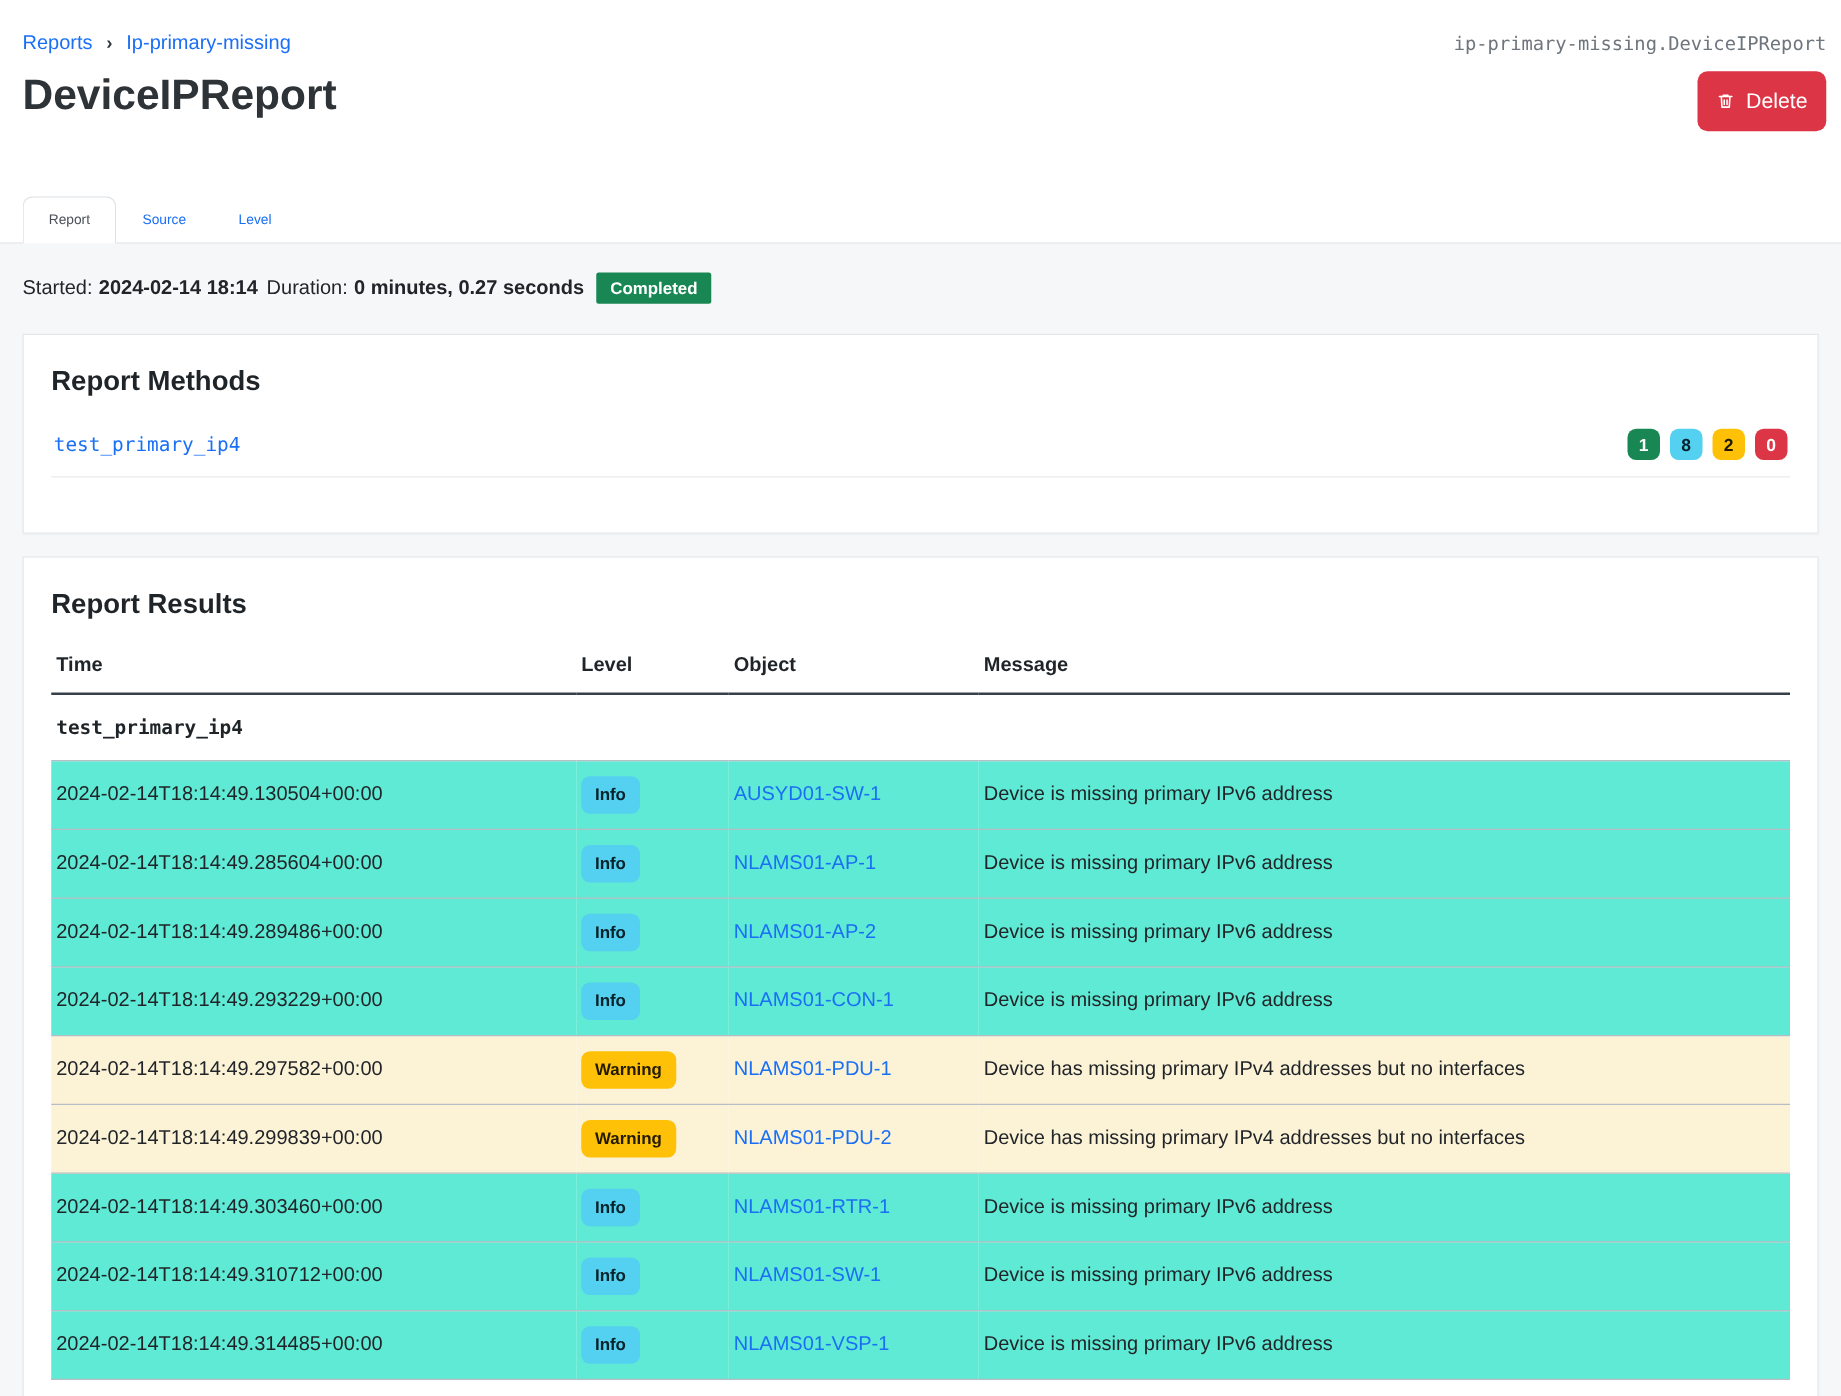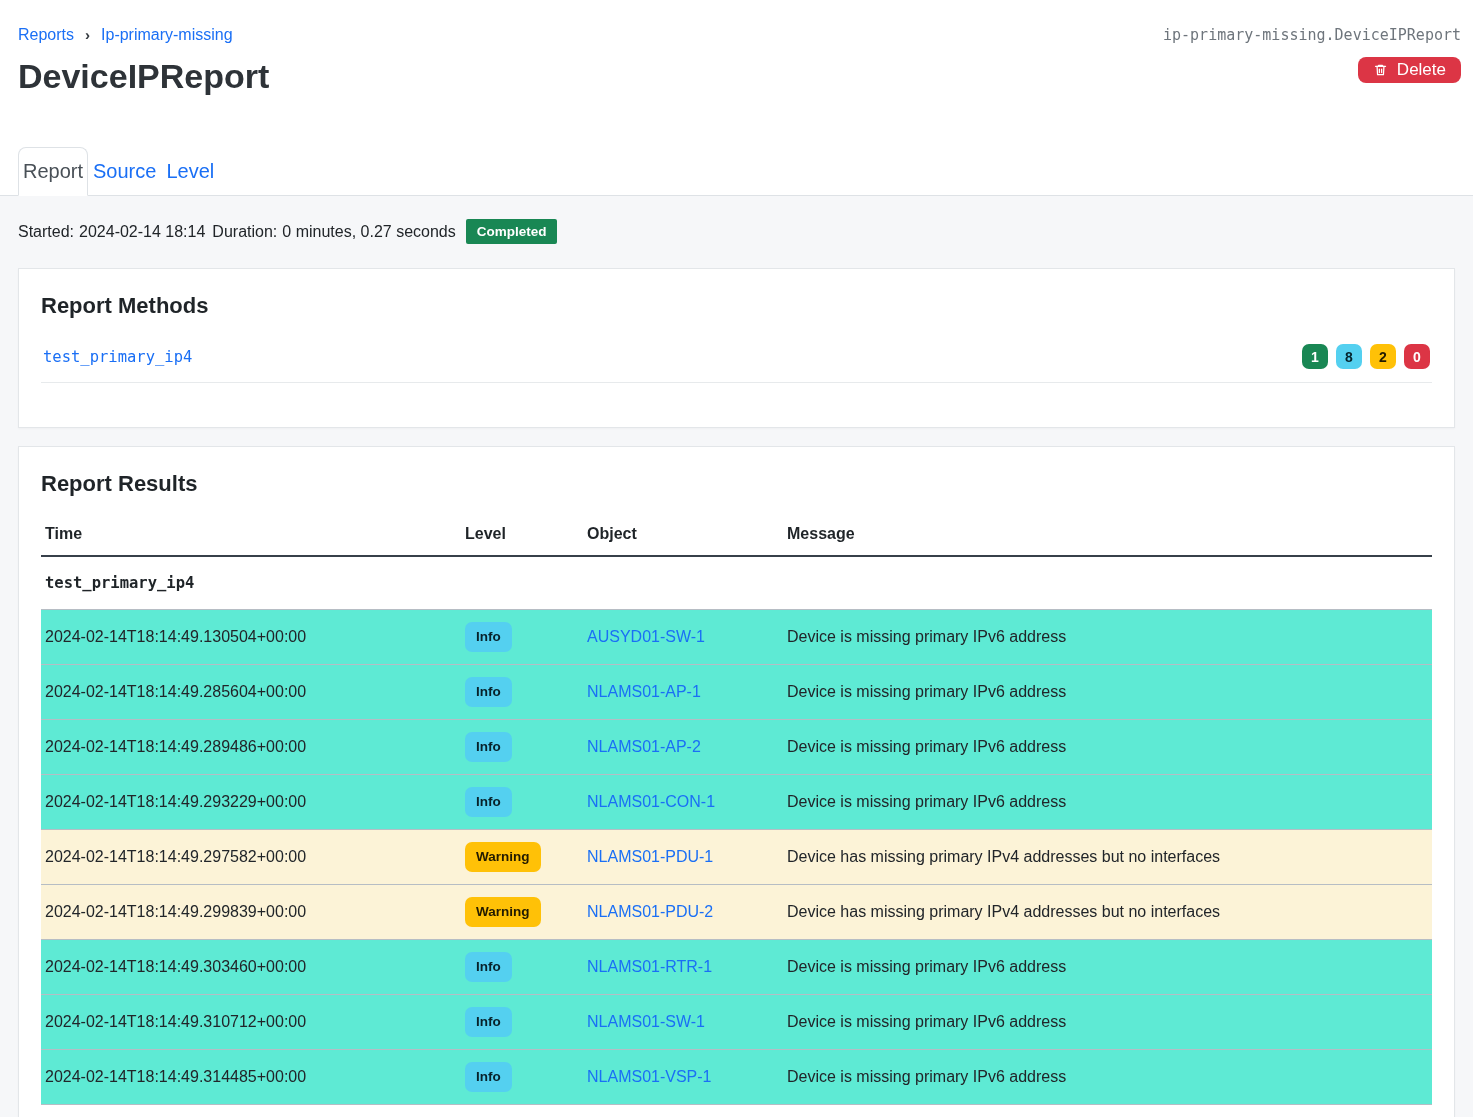--- a/index.html
+++ b/index.html
@@ -24,36 +24,36 @@
   .breadcrumb{display:flex;align-items:center;gap:11px;font-size:16px;font-weight:500;}
   .breadcrumb a{color:var(--blue);text-decoration:none;cursor:pointer;}
   .crumb-sep{color:#343a40;font-weight:700;font-size:15px;transform:translateY(-1px);}
   .module-path{font-family:"DejaVu Sans Mono","Liberation Mono",monospace;font-size:15px;color:#6e757c;letter-spacing:0;}
   .header-row2{display:flex;justify-content:space-between;align-items:flex-start;}
   .page-title{font-size:34px;line-height:38px;font-weight:700;color:#2e3338;margin:0;}
   .delete-btn{
     display:flex;align-items:center;gap:9px;
     background:#dc3545;color:#fff;border:none;border-radius:8px;
     font-family:"Liberation Sans",sans-serif;
-    font-size:17px;font-weight:400;padding:8px 15px;height:26px;cursor:pointer;
+    font-size:17px;font-weight:400;padding:8px 15px;height:48px;cursor:pointer;
   }
   .subtitle{font-size:16.5px;color:var(--gray);margin-top:17px;}
   
   .tabs{display:flex;align-items:flex-end;margin-top:52px;padding-left:18px;border-bottom:1px solid var(--border);}
   .tab{
-    font-size:20px;padding:12px 4px;cursor:pointer;
+    font-size:11px;padding:12px 20px;cursor:pointer;
     border:1px solid transparent;border-radius:8px 8px 0 0;margin-bottom:-1px;
     color:var(--blue);
   }
   .tab.active{background:#fff;color:#495057;border-color:var(--border) var(--border) #fff;}
   
   .content{background:#f6f7f9;padding:23px 18px 20px;min-height:888px;}
   .status-line{display:flex;align-items:center;font-size:16px;margin:0 0 24px;}
   .status-line .lbl{margin-right:5px;}
-  .status-line .val{font-weight:400;margin-right:7px;}
+  .status-line .val{font-weight:700;margin-right:7px;}
   .status-badge{
     background:#198754;color:#fff;font-size:13.5px;font-weight:700;
     padding:5px 11px;border-radius:2px;margin-left:3px;
   }
   .card{
     background:#fff;border:1px solid var(--card-border);border-radius:0;
     box-shadow:0 1px 2px rgba(0,0,0,.03);
     padding:24px 22px;margin-bottom:18px;
   }
   .card-heading{font-size:22px;font-weight:700;color:#1f2428;margin:0 0 10px;}

